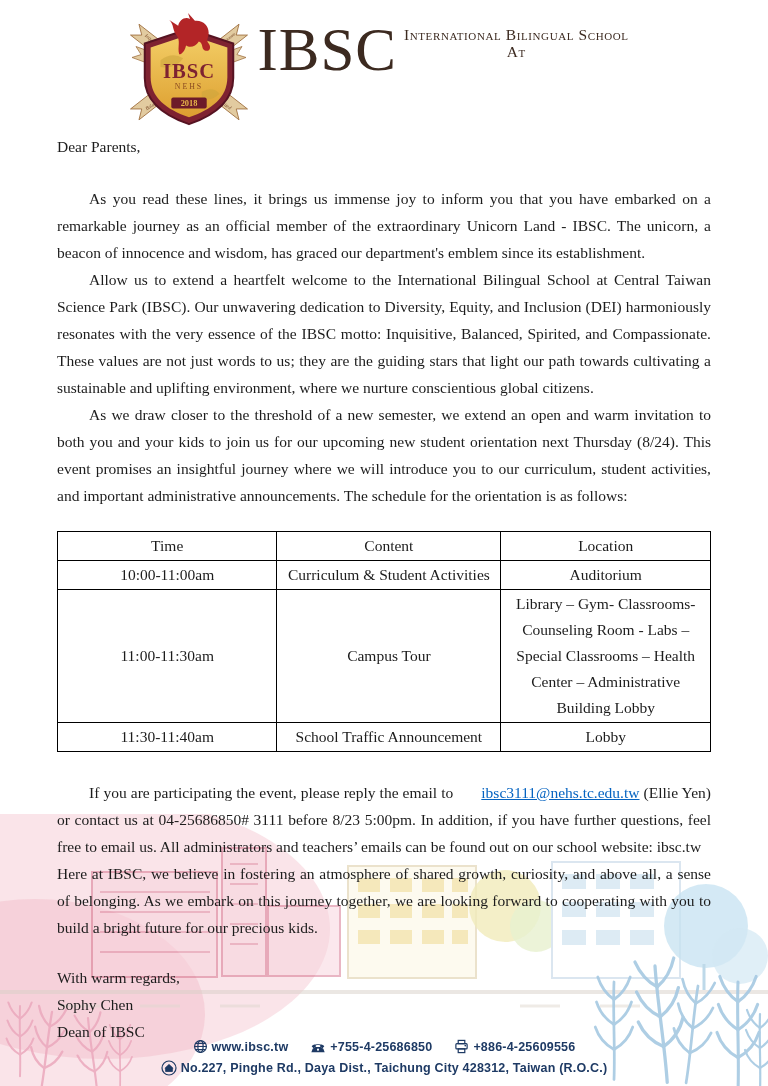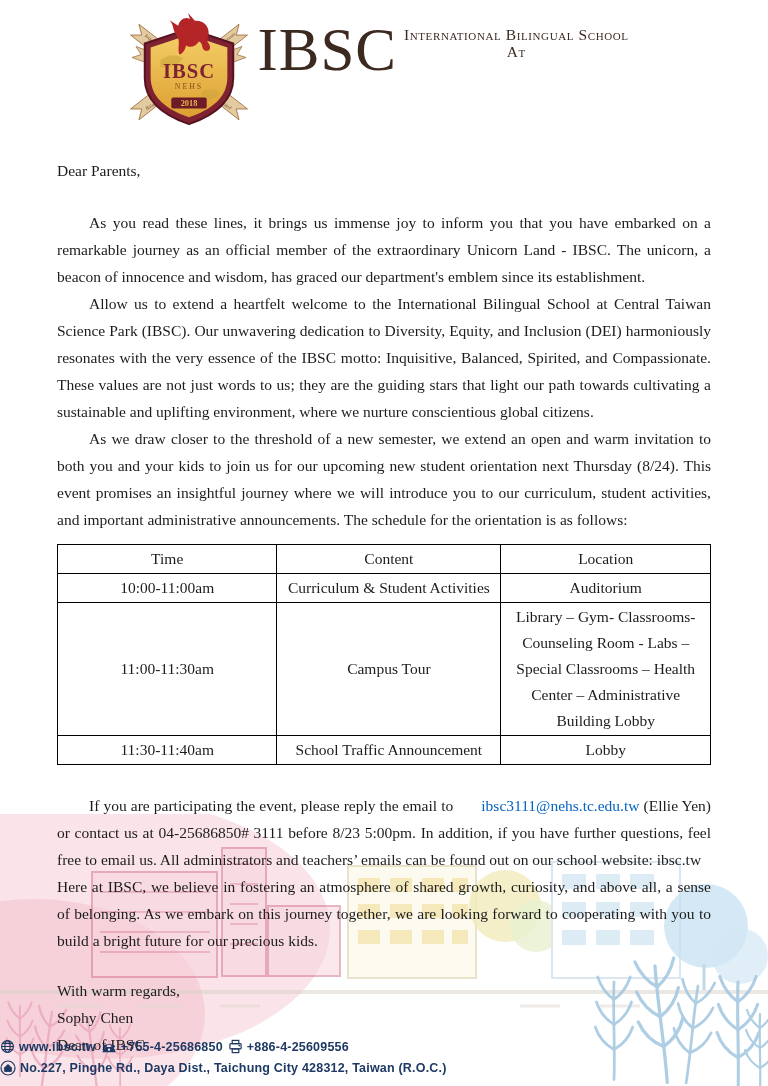--- a/index.html
+++ b/index.html
@@ -19,47 +19,47 @@
   .header-text{padding-top:8px;margin-left:4px;}
   .cn-line{font-size:30px;font-weight:bold;letter-spacing:2px;color:#241d18;white-space:nowrap;line-height:38px;}
   .cn-dept{color:#a41e22;font-size:25px;letter-spacing:1px;margin-left:4px;}
   .wordmark-row{display:flex;align-items:flex-start;margin-top:3px;}
   .wordmark{font-size:61px;line-height:52px;color:#3c2a20;letter-spacing:1px;}
   .school-name{margin-left:7px;color:#3c2a20;font-variant:small-caps;font-size:15.5px;line-height:17px;letter-spacing:0.6px;padding-top:2px;}
   .school-name .sn2{text-align:center;}
 
   
   .body-text{font-size:15.5px;line-height:27px;text-align:justify;}
-  .salutation{margin-top:24px;line-height:27px;}
+  .salutation{margin-top:0;line-height:27px;}
   .para{text-indent:32px;margin:0;}
   .p-first{margin-top:25px;font-family:Liberation Serif, serif;}
   .contact-para{margin-top:27px;text-indent:32px;}
-  .email-link{color:#0563c1;cursor:pointer;margin-left:24px;}
+  .email-link{color:#0563c1;text-decoration:underline;cursor:pointer;margin-left:24px;}
   .belonging-para{text-indent:0;margin:0;}
 
   
-  table.schedule{width:100%;border-collapse:collapse;margin-top:11px;}
+  table.schedule{width:100%;border-collapse:collapse;margin-top:22px;}
   table.schedule th,table.schedule td{
     border:1.5px solid #000;text-align:center;vertical-align:middle;
     font-weight:normal;font-size:15.5px;line-height:26px;padding:1px 6px;
   }
   .col-time{width:33.6%;} .col-content{width:34.3%;} .col-location{width:32.1%;}
   td.loc-multiline{line-height:27px;padding:4px 8px;}
 
   
   .closing{margin-top:23px;line-height:27px;}
   .closing div{min-height:27px;}
 
   
   .footer{
     position:absolute;left:0;bottom:8px;width:768px;z-index:1;text-align:center;
     font-family:"Liberation Sans","DejaVu Sans",sans-serif;
     font-weight:bold;color:#1e3a64;font-size:12.5px;letter-spacing:0.2px;
   }
-  .footer-line{display:flex;align-items:center;gap:5px;height:21px;}
+  .footer-line{display:flex;justify-content:center;align-items:center;gap:22px;height:21px;}
   .footer-item{display:flex;align-items:center;gap:4px;}
   .footer svg{display:block;}
 </style>
 </head>
 <body>
 
 <div class="page">
 
   <svg class="watermark" viewBox="0 0 768 272" xmlns="http://www.w3.org/2000/svg">
     <defs>

